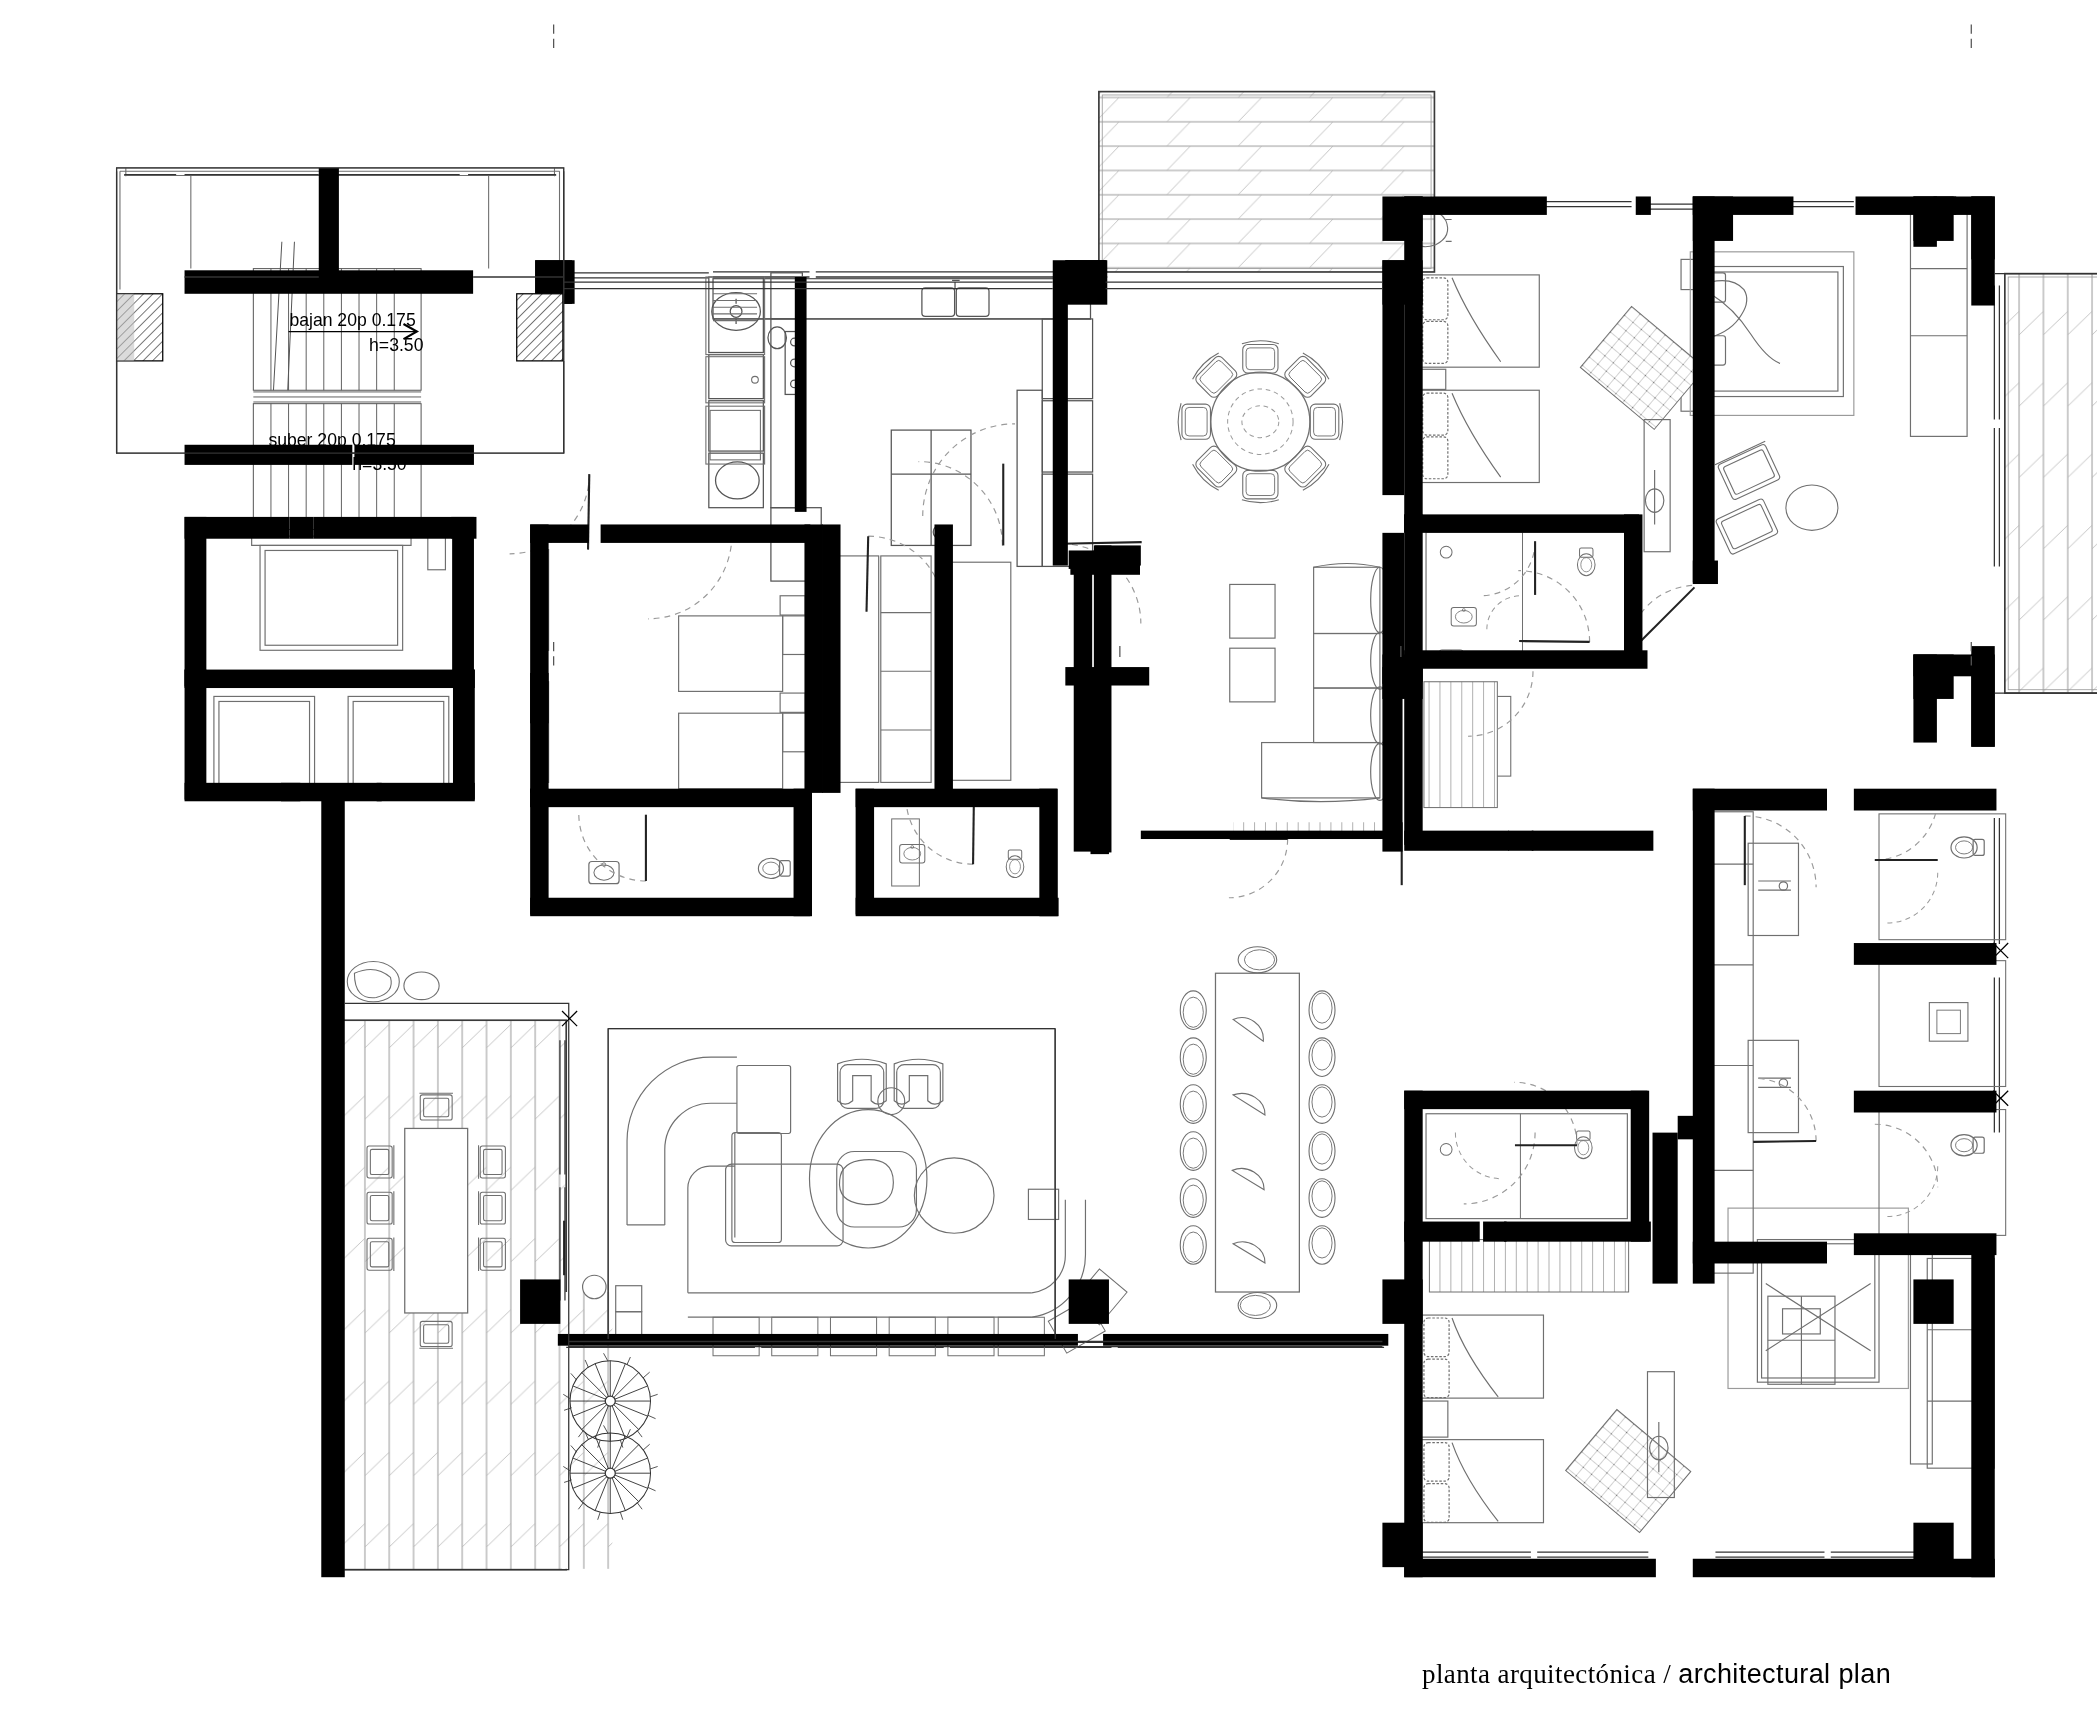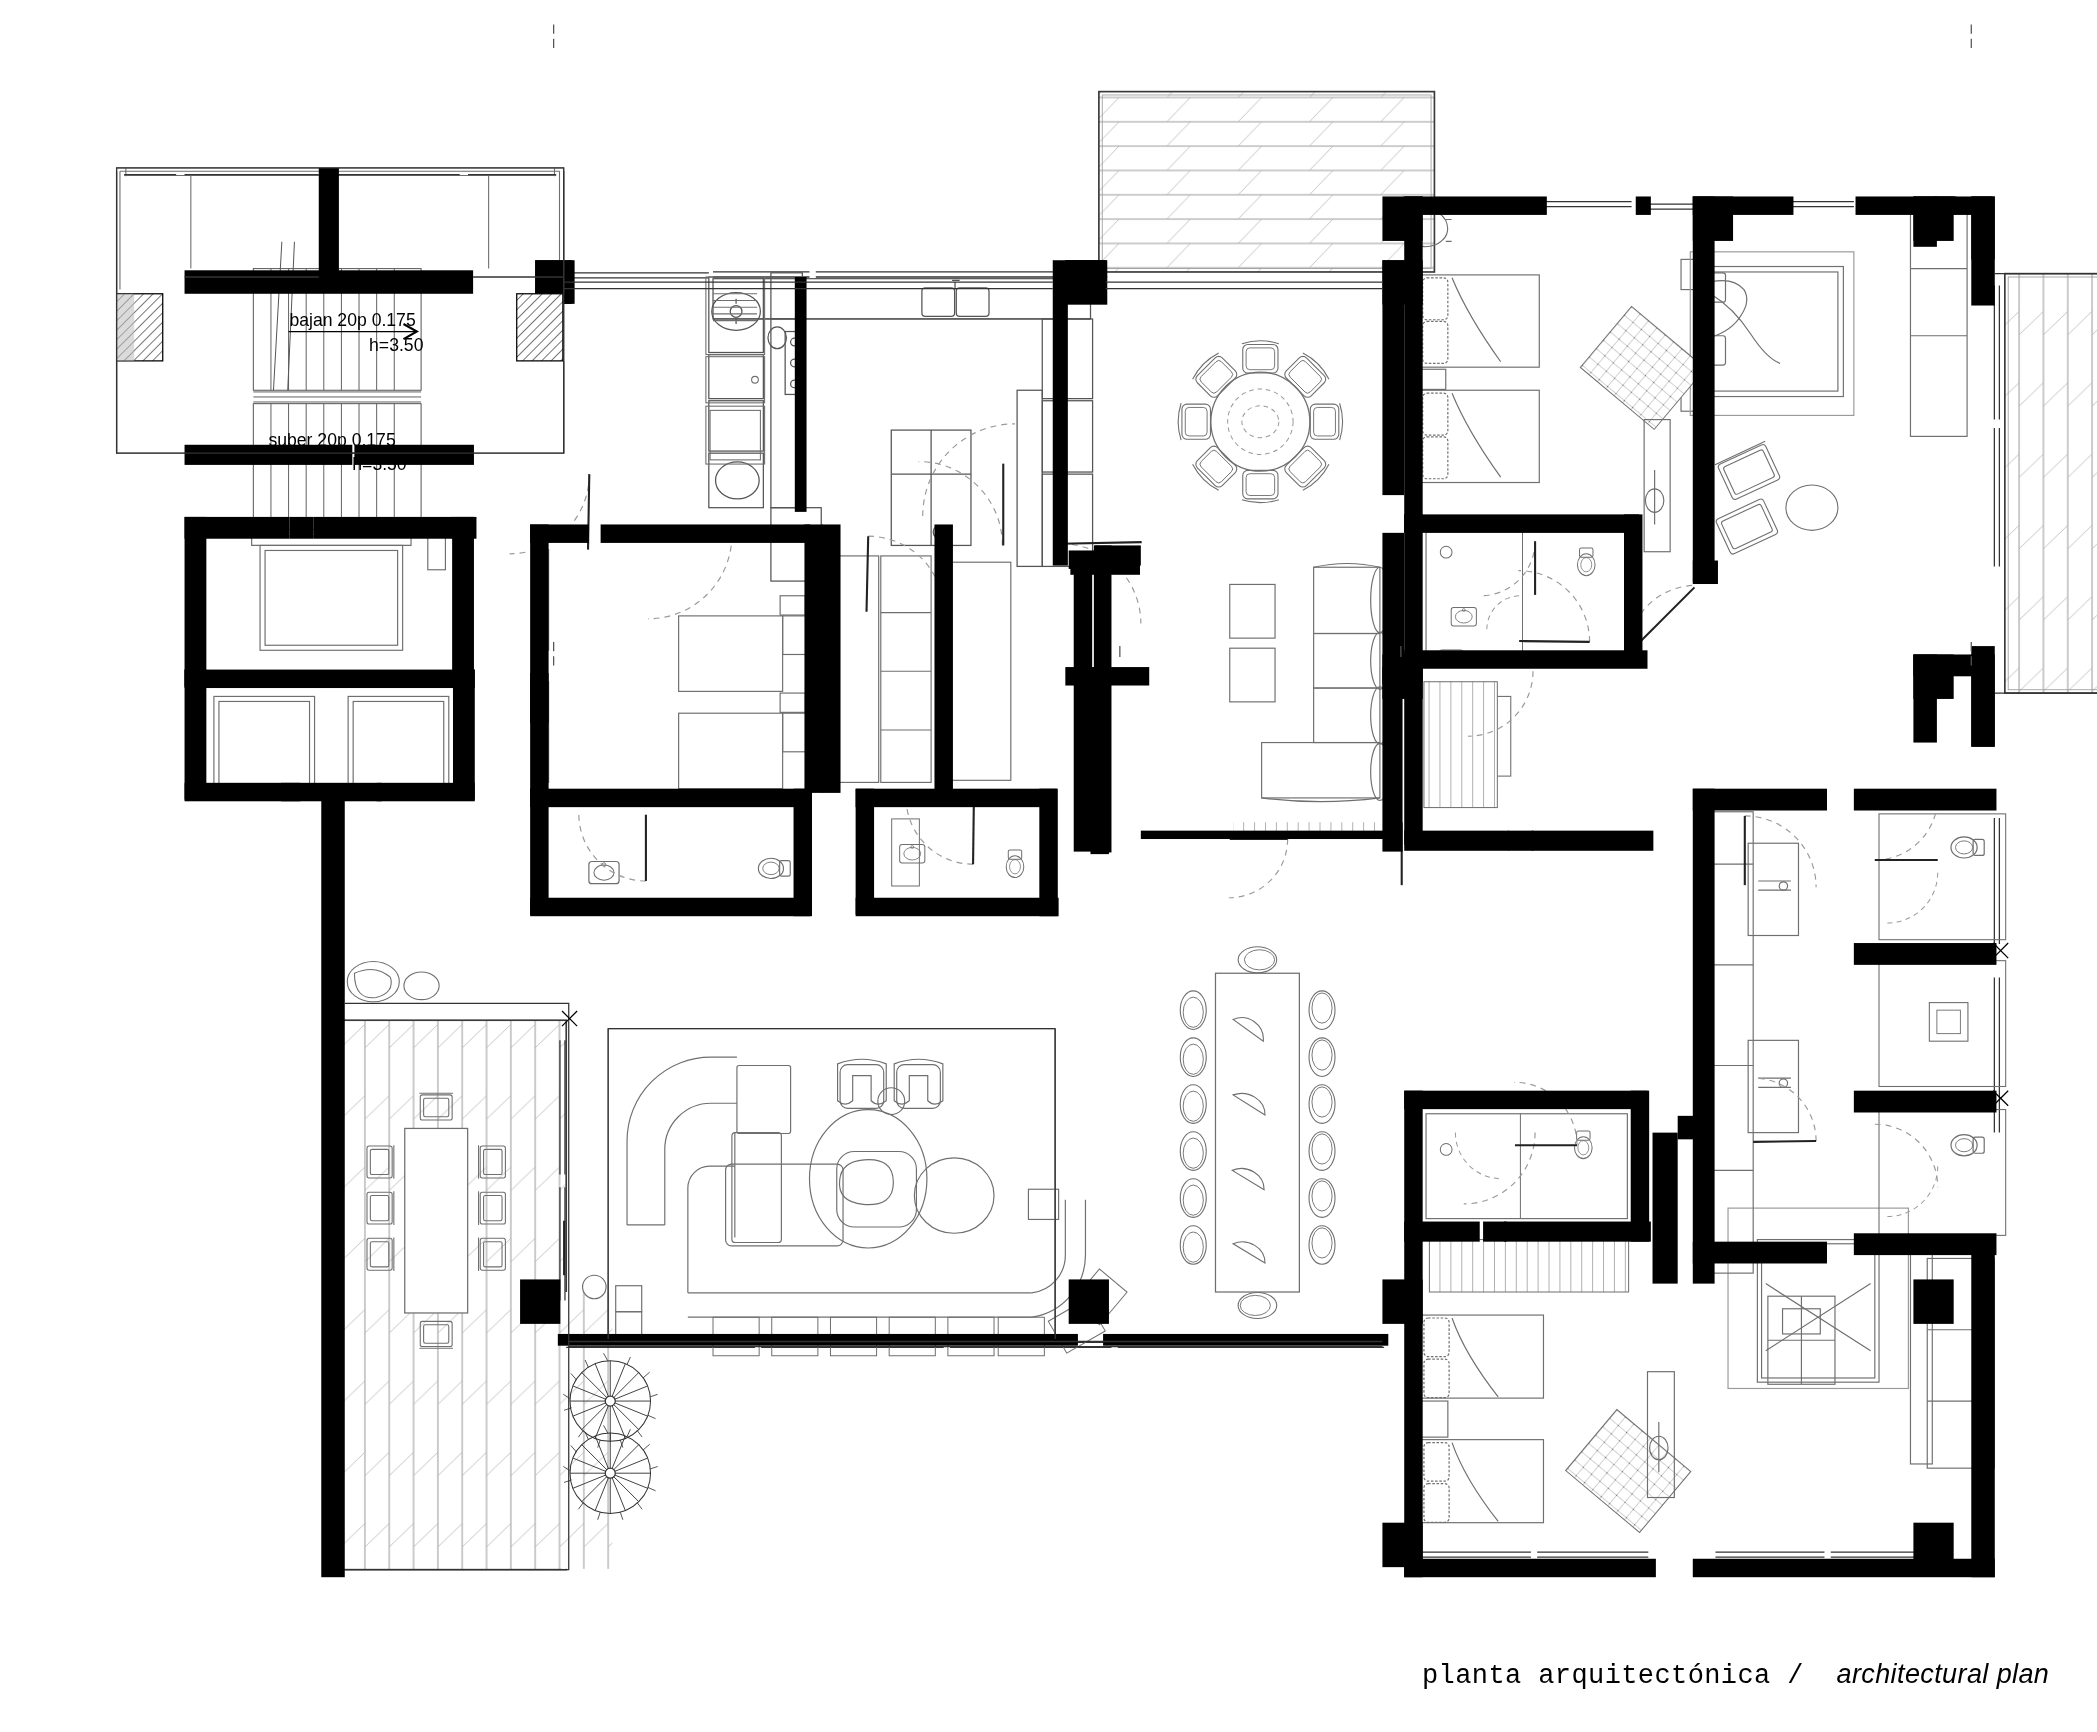--- a/index.html
+++ b/index.html
@@ -15,22 +15,22 @@
   #plan-svg{position:absolute;left:0;top:0;width:2397px;height:1733px;display:block;}
   #caption{
     position:absolute;
     left:1422px;
     top:1659px;
     white-space:nowrap;
     font-size:27px;
     letter-spacing:0.4px;
     color:#000;
   }
-  #caption .es{font-family:Liberation Mono, monospace;}
-  #caption .en{font-style:italic;font-family:"Liberation Sans", sans-serif;margin-left:16px;}
+  #caption .es{font-family:Liberation Serif, serif;}
+  #caption .en{font-family:"Liberation Sans", sans-serif;}
 </style>
 </head>
 <body>
 
 <div id="stage">
 
   <svg id="plan-svg" viewBox="0 0 5715 4131" xmlns="http://www.w3.org/2000/svg" shape-rendering="geometricPrecision">
     <defs>
 
       <pattern id="deckV" width="58" height="170" patternUnits="userSpaceOnUse">

